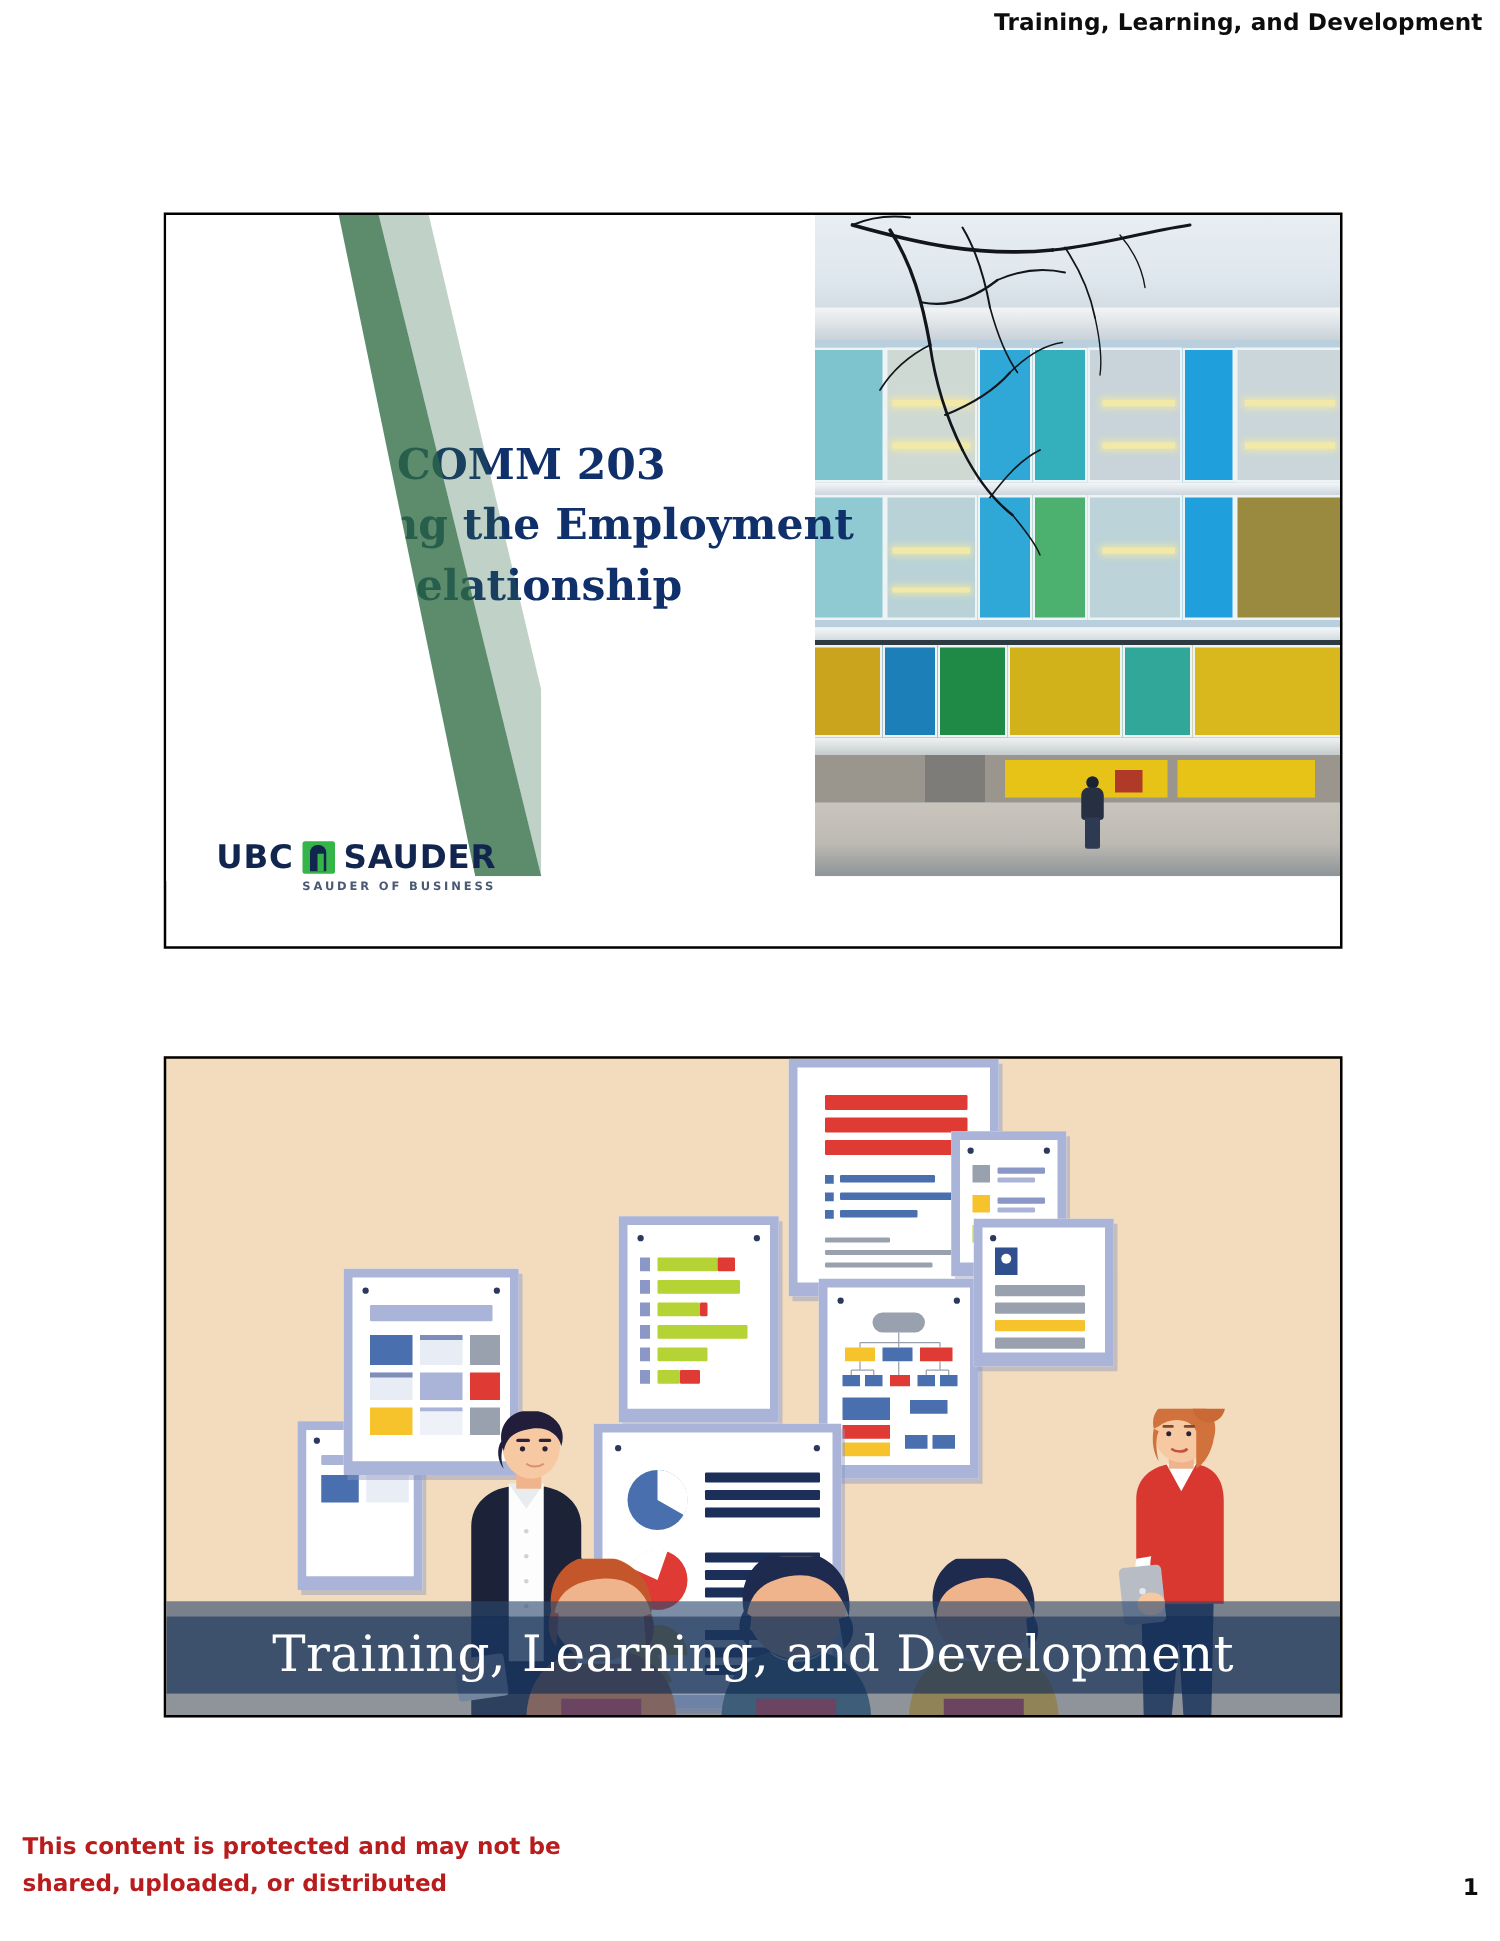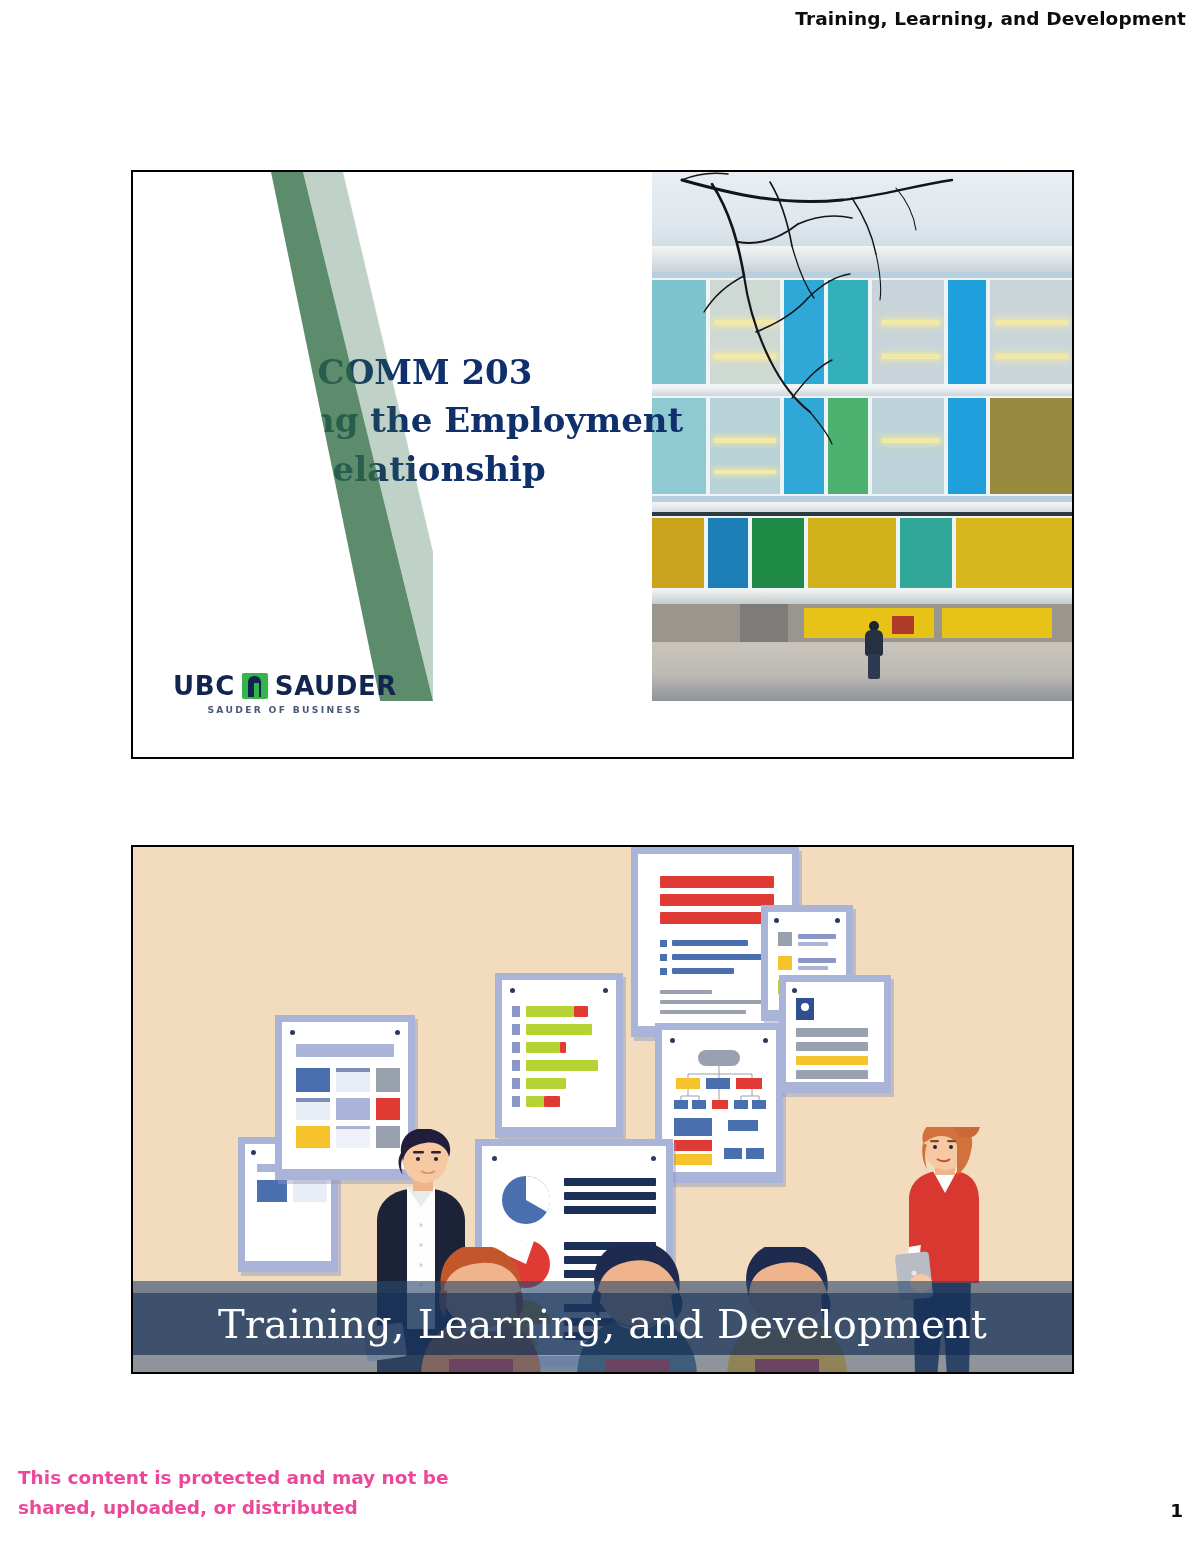--- a/index.html
+++ b/index.html
@@ -137,21 +137,21 @@
   }
 
   
   .logo {
     position: absolute;
     left: 40px;
     bottom: 42px;
     z-index: 7;
     display: flex;
     flex-direction: column;
-    align-items: center;
+    align-items: flex-end;
   }
   .logo-row {
     display: flex;
     align-items: center;
     gap: 7px;
   }
   .logo-word {
     font-family: "DejaVu Sans", sans-serif;
     font-weight: bold;
     font-size: 26px;
@@ -250,21 +250,21 @@
 
   
   .footer-note {
     position: absolute;
     left: 18px;
     bottom: 30px;
     font-family: "DejaVu Sans", sans-serif;
     font-size: 18.5px;
     font-weight: bold;
     line-height: 1.62;
-    color: #ec4899;
+    color: #b91c1c;
     white-space: pre-line;
   }
   .page-number {
     position: absolute;
     right: 17px;
     bottom: 32px;
     font-family: "DejaVu Sans", sans-serif;
     font-size: 18.5px;
     font-weight: bold;
     color: #0d0d0d;

